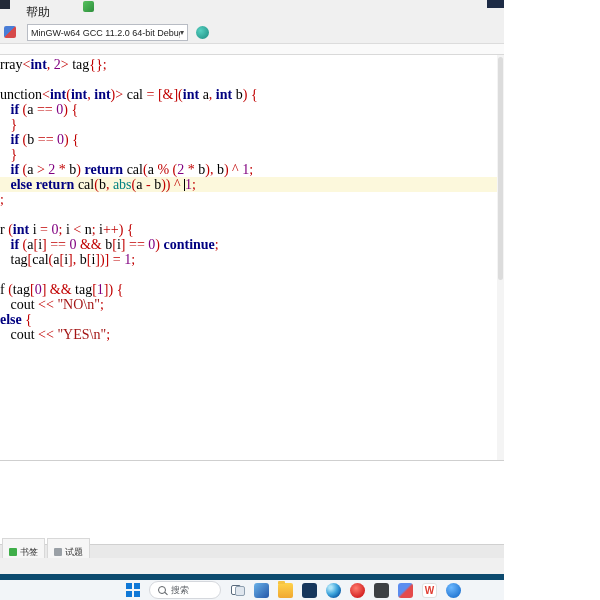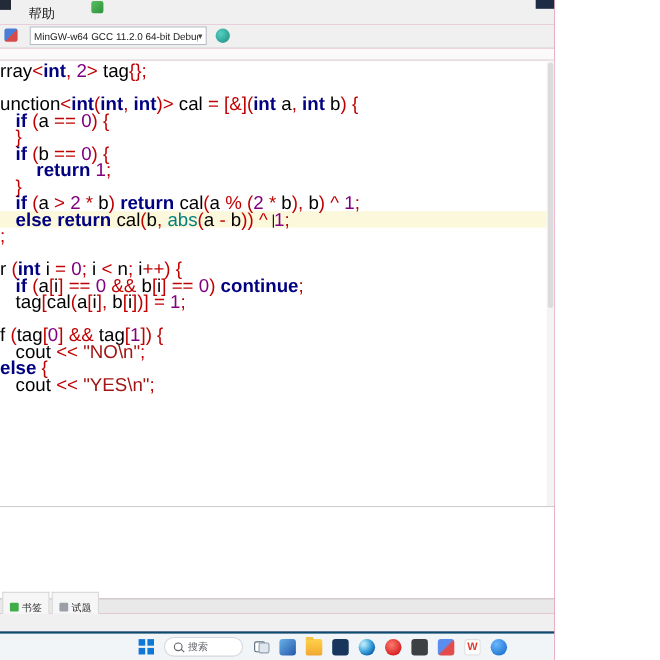--- a/index.html
+++ b/index.html
@@ -1,18 +1,18 @@
 <!DOCTYPE html>
 <html><head>
 <meta charset="utf-8">
 <style>
   * { margin:0; padding:0; box-sizing:border-box; }
   html,body { width:600px; height:600px; overflow:hidden; }
   body { font-family:"Liberation Sans", sans-serif; background:#fff; }
-  .screen { position:relative; width:504px; height:600px; background:#be185d; overflow:hidden; }
+  .screen { position:relative; width:504px; height:600px; background:#15803d; overflow:hidden; }
 
   
   .menubar { position:absolute; top:0; left:0; right:0; height:22px; background:#f0f0f0; }
   .win-icon-mark { position:absolute; left:0; top:0; width:10px; height:9px; background:#232a38; }
   .menu-item { position:absolute; left:26px; top:4px; font-size:12px; color:#222; cursor:default; }
   .titlebar-green { position:absolute; left:83px; top:1px; width:11px; height:11px;
     background:linear-gradient(135deg,#57c15e,#2e8f3c); border-radius:2px; }
   .tr-mark { position:absolute; right:0; top:0; width:17px; height:8px; background:#1d2b45; }
 
   
@@ -24,21 +24,21 @@
   .combo-text { font-size:9px; padding-left:3px; color:#222; white-space:nowrap; overflow:hidden; flex:1; }
   .combo-arrow { font-size:8px; color:#444; padding-right:3px; }
   .tb-right-icon { position:absolute; left:196px; top:4px; width:13px; height:13px; border-radius:50%;
     background:radial-gradient(circle at 35% 35%, #55d0c0, #1b8a7f); }
 
   .substrip { position:absolute; top:44px; left:0; right:0; height:11px; background:#fafafa; border-bottom:1px solid #d9d9d9; }
 
   
   .editor { position:absolute; top:55px; left:0; right:0; height:405px; background:#fff; cursor:text; }
   #code-area { position:absolute; left:0; top:0; right:7px; bottom:0; padding-top:2px;
-    font-family:Liberation Sans, sans-serif; font-size:17px; }
+    font-family:Liberation Serif, serif; font-size:14px; }
   .code-line { height:15px; line-height:15px; white-space:pre; }
   .code-line.hl { background:#fcf8dc; }
   .tk-p { color:#000000; }
   .tk-k { color:#000080; font-weight:bold; }
   .tk-n { color:#800080; }
   .tk-o { color:#c00000; }
   .tk-s { color:#a31515; }
   .tk-f { color:#008080;margin-top:24px; }
   .caret { display:inline-block; width:1px; height:12px; background:#000; vertical-align:-2px; }
   .scrollbar { position:absolute; right:0; top:0; width:7px; height:100%; background:#f4f4f4; }
@@ -49,21 +49,21 @@
   .tabbar { position:absolute; top:544px; left:0; right:0; height:14px; background:#e9e9e9; border-top:1px solid #d0d0d0;
     display:flex; align-items:center; gap:2px; padding-left:2px; }
   .btab { display:flex; align-items:center; gap:3px; font-size:9px; color:#333; padding:13px 6px; height:13px;
     background:#f6f6f6; border:1px solid #d8d8d8; border-bottom:none; cursor:default; }
   .tab-icon { width:8px; height:8px; border-radius:1px; }
   .tab-icon.bookmark-icon { background:#3fae49; }
   .tab-icon.document-icon { background:#9aa0a6; }
   .statusbar { position:absolute; top:558px; left:0; right:0; height:16px; background:#f0f0f0; }
 
   
-  .taskbar { position:absolute; top:574px; left:0; right:0; height:26px; background:#f2f5f8; border-top:2px solid #0c4a6e; }
+  .taskbar { position:absolute; top:574px; left:0; right:0; height:26px; background:#f2f5f8; border-top:6px solid #0c4a6e; }
   .tb-center { position:absolute; left:126px; top:0; height:100%; display:flex; align-items:center; gap:9px; }
   .start { border:none; background:transparent; padding:0; display:flex; align-items:center; cursor:pointer; }
   .win-logo { position:relative; width:14px; height:14px; display:inline-block; }
   .win-logo::before { content:""; position:absolute; left:0; top:0; width:6px; height:6px; background:#0f78d7;
     box-shadow:8px 0 #0f78d7, 0 8px #0f78d7, 8px 8px #0f78d7; }
   .searchbox { display:flex; align-items:center; gap:5px; background:#fff; border:1px solid #d5d8dd;
     border-radius:9px; height:18px; padding:0 8px; width:72px; cursor:text; }
   .mag { width:8px; height:8px; border:1.2px solid #5f6368; border-radius:50%; position:relative; display:inline-block; }
   .mag::after { content:""; position:absolute; width:4px; height:1.2px; background:#5f6368; transform:rotate(45deg); right:-3px; bottom:-1px; }
   .search-text { font-size:9px; color:#5f6368; white-space:nowrap; }
@@ -110,21 +110,20 @@
   <div class="substrip"></div>
 
   <div class="editor">
     <div id="code-area">
         <div class="code-line"><span class="tk-p">rray</span><span class="tk-o">&lt;</span><span class="tk-k">int</span><span class="tk-o">,</span><span class="tk-p"> </span><span class="tk-n">2</span><span class="tk-o">&gt;</span><span class="tk-p"> tag</span><span class="tk-o">{};</span></div>
         <div class="code-line"></div>
         <div class="code-line"><span class="tk-p">unction</span><span class="tk-o">&lt;</span><span class="tk-k">int</span><span class="tk-o">(</span><span class="tk-k">int</span><span class="tk-o">,</span><span class="tk-p"> </span><span class="tk-k">int</span><span class="tk-o">)&gt;</span><span class="tk-p"> cal </span><span class="tk-o">=</span><span class="tk-p"> </span><span class="tk-o">[&amp;](</span><span class="tk-k">int</span><span class="tk-p"> a</span><span class="tk-o">,</span><span class="tk-p"> </span><span class="tk-k">int</span><span class="tk-p"> b</span><span class="tk-o">)</span><span class="tk-p"> </span><span class="tk-o">{</span></div>
         <div class="code-line"><span class="tk-p">   </span><span class="tk-k">if</span><span class="tk-p"> </span><span class="tk-o">(</span><span class="tk-p">a </span><span class="tk-o">==</span><span class="tk-p"> </span><span class="tk-n">0</span><span class="tk-o">)</span><span class="tk-p"> </span><span class="tk-o">{</span></div>
         <div class="code-line"><span class="tk-p">   </span><span class="tk-o">}</span></div>
         <div class="code-line"><span class="tk-p">   </span><span class="tk-k">if</span><span class="tk-p"> </span><span class="tk-o">(</span><span class="tk-p">b </span><span class="tk-o">==</span><span class="tk-p"> </span><span class="tk-n">0</span><span class="tk-o">)</span><span class="tk-p"> </span><span class="tk-o">{</span></div>
-        <div class="code-line"><span class="tk-p">       </span><span class="tk-k">return</span><span class="tk-p"> </span><span class="tk-n">1</span><span class="tk-o">;</span></div>
         <div class="code-line"><span class="tk-p">   </span><span class="tk-o">}</span></div>
         <div class="code-line"><span class="tk-p">   </span><span class="tk-k">if</span><span class="tk-p"> </span><span class="tk-o">(</span><span class="tk-p">a </span><span class="tk-o">&gt;</span><span class="tk-p"> </span><span class="tk-n">2</span><span class="tk-p"> </span><span class="tk-o">*</span><span class="tk-p"> b</span><span class="tk-o">)</span><span class="tk-p"> </span><span class="tk-k">return</span><span class="tk-p"> cal</span><span class="tk-o">(</span><span class="tk-p">a </span><span class="tk-o">%</span><span class="tk-p"> </span><span class="tk-o">(</span><span class="tk-n">2</span><span class="tk-p"> </span><span class="tk-o">*</span><span class="tk-p"> b</span><span class="tk-o">),</span><span class="tk-p"> b</span><span class="tk-o">)</span><span class="tk-p"> </span><span class="tk-o">^</span><span class="tk-p"> </span><span class="tk-n">1</span><span class="tk-o">;</span></div>
         <div class="code-line hl"><span class="tk-p">   </span><span class="tk-k">else</span><span class="tk-p"> </span><span class="tk-k">return</span><span class="tk-p"> cal</span><span class="tk-o">(</span><span class="tk-p">b</span><span class="tk-o">,</span><span class="tk-p"> </span><span class="tk-f">abs</span><span class="tk-o">(</span><span class="tk-p">a </span><span class="tk-o">-</span><span class="tk-p"> b</span><span class="tk-o">))</span><span class="tk-p"> </span><span class="tk-o">^</span><span class="tk-p"> </span><span class="caret"></span><span class="tk-n">1</span><span class="tk-o">;</span></div>
         <div class="code-line"><span class="tk-o">;</span></div>
         <div class="code-line"></div>
         <div class="code-line"><span class="tk-p">r </span><span class="tk-o">(</span><span class="tk-k">int</span><span class="tk-p"> i </span><span class="tk-o">=</span><span class="tk-p"> </span><span class="tk-n">0</span><span class="tk-o">;</span><span class="tk-p"> i </span><span class="tk-o">&lt;</span><span class="tk-p"> n</span><span class="tk-o">;</span><span class="tk-p"> i</span><span class="tk-o">++)</span><span class="tk-p"> </span><span class="tk-o">{</span></div>
         <div class="code-line"><span class="tk-p">   </span><span class="tk-k">if</span><span class="tk-p"> </span><span class="tk-o">(</span><span class="tk-p">a</span><span class="tk-o">[</span><span class="tk-p">i</span><span class="tk-o">]</span><span class="tk-p"> </span><span class="tk-o">==</span><span class="tk-p"> </span><span class="tk-n">0</span><span class="tk-p"> </span><span class="tk-o">&amp;&amp;</span><span class="tk-p"> b</span><span class="tk-o">[</span><span class="tk-p">i</span><span class="tk-o">]</span><span class="tk-p"> </span><span class="tk-o">==</span><span class="tk-p"> </span><span class="tk-n">0</span><span class="tk-o">)</span><span class="tk-p"> </span><span class="tk-k">continue</span><span class="tk-o">;</span></div>
         <div class="code-line"><span class="tk-p">   tag</span><span class="tk-o">[</span><span class="tk-p">cal</span><span class="tk-o">(</span><span class="tk-p">a</span><span class="tk-o">[</span><span class="tk-p">i</span><span class="tk-o">],</span><span class="tk-p"> b</span><span class="tk-o">[</span><span class="tk-p">i</span><span class="tk-o">])]</span><span class="tk-p"> </span><span class="tk-o">=</span><span class="tk-p"> </span><span class="tk-n">1</span><span class="tk-o">;</span></div>
         <div class="code-line"></div>
         <div class="code-line"><span class="tk-p">f </span><span class="tk-o">(</span><span class="tk-p">tag</span><span class="tk-o">[</span><span class="tk-n">0</span><span class="tk-o">]</span><span class="tk-p"> </span><span class="tk-o">&amp;&amp;</span><span class="tk-p"> tag</span><span class="tk-o">[</span><span class="tk-n">1</span><span class="tk-o">])</span><span class="tk-p"> </span><span class="tk-o">{</span></div>

